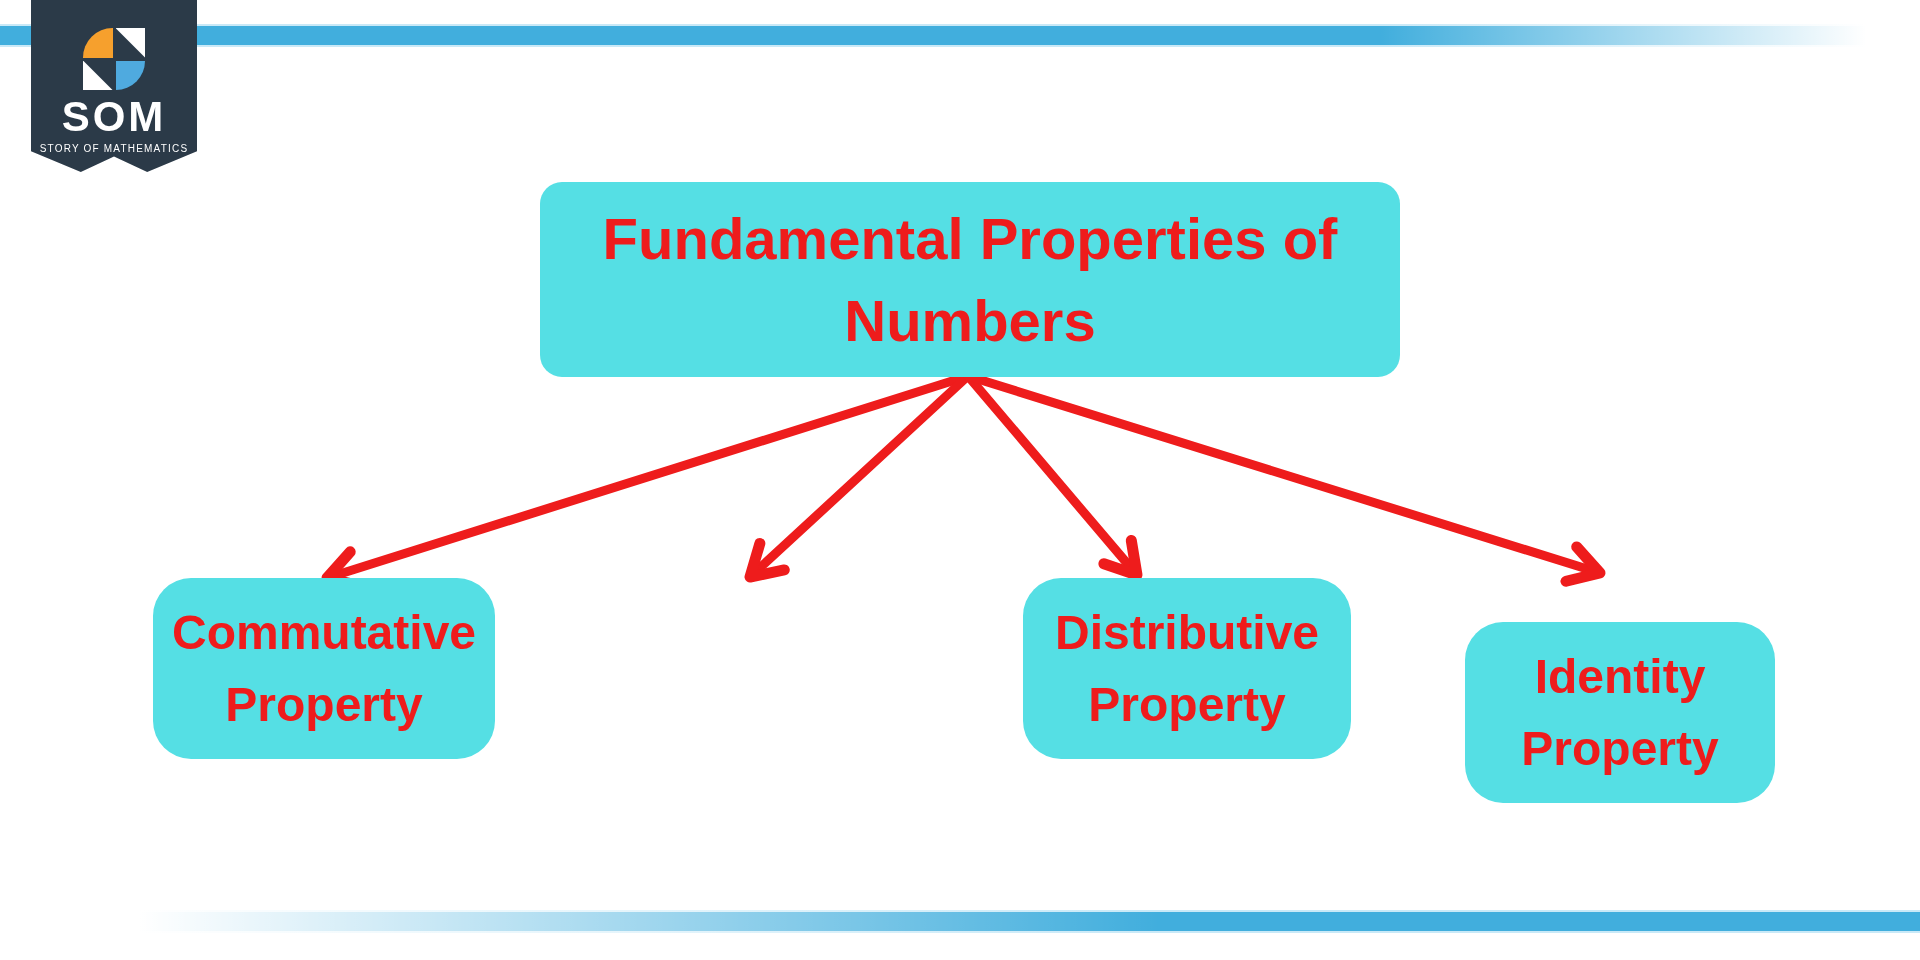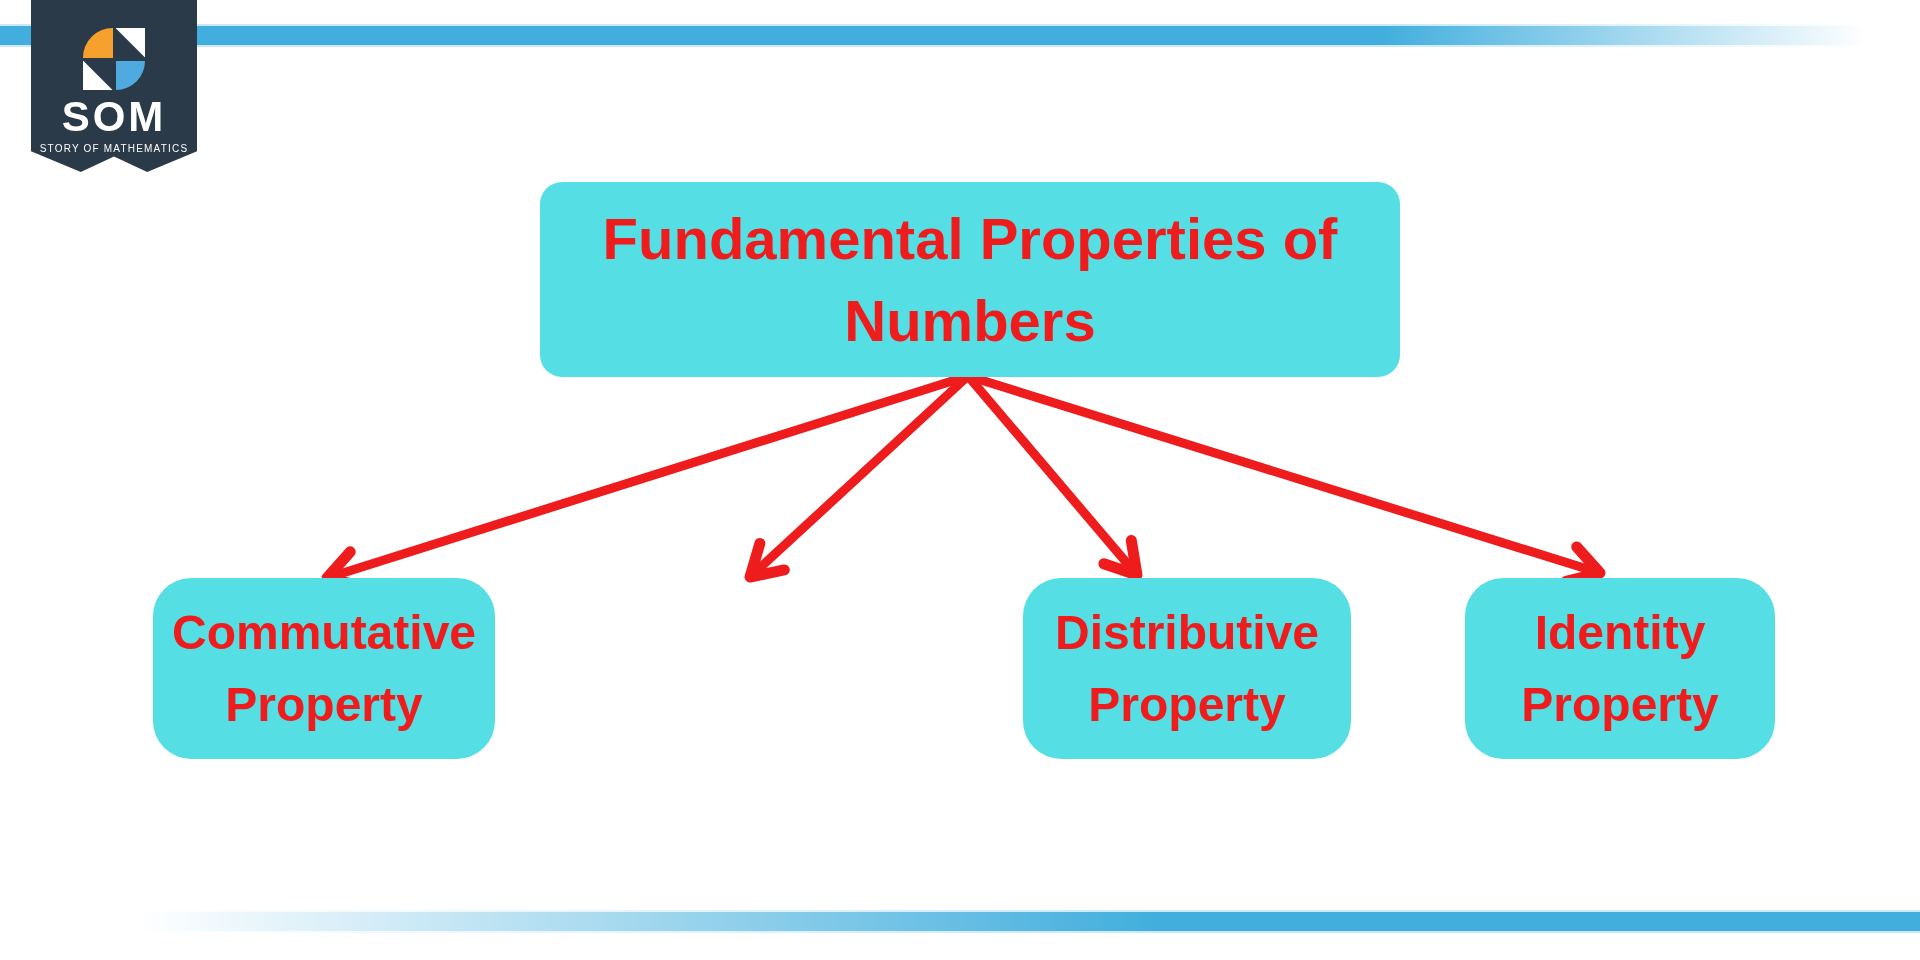--- a/index.html
+++ b/index.html
@@ -104,21 +104,21 @@
     height: 181px;
     border-radius: 38px;
     font-size: 48px;
     line-height: 1.5;
     padding: 0 10px;
     box-sizing: border-box;
   }
   .node-child.c1 { left: 153px;  width: 342px; }
   .node-child.c2 { left: 585px;  width: 328px; }
   .node-child.c3 { left: 1023px; width: 328px; }
-  .node-child.c4 { left: 1465px; width: 310px; }
+  .node-child.c4 { left: 1465px; width: 310px; margin-top: 44px; }
 
   
   .arrows {
     position: absolute;
     left: 0; top: 0;
     width: 1920px; height: 960px;
     pointer-events: none;
   }
   .arrow-line {
     stroke: var(--accent-red, #EE1C1C);

